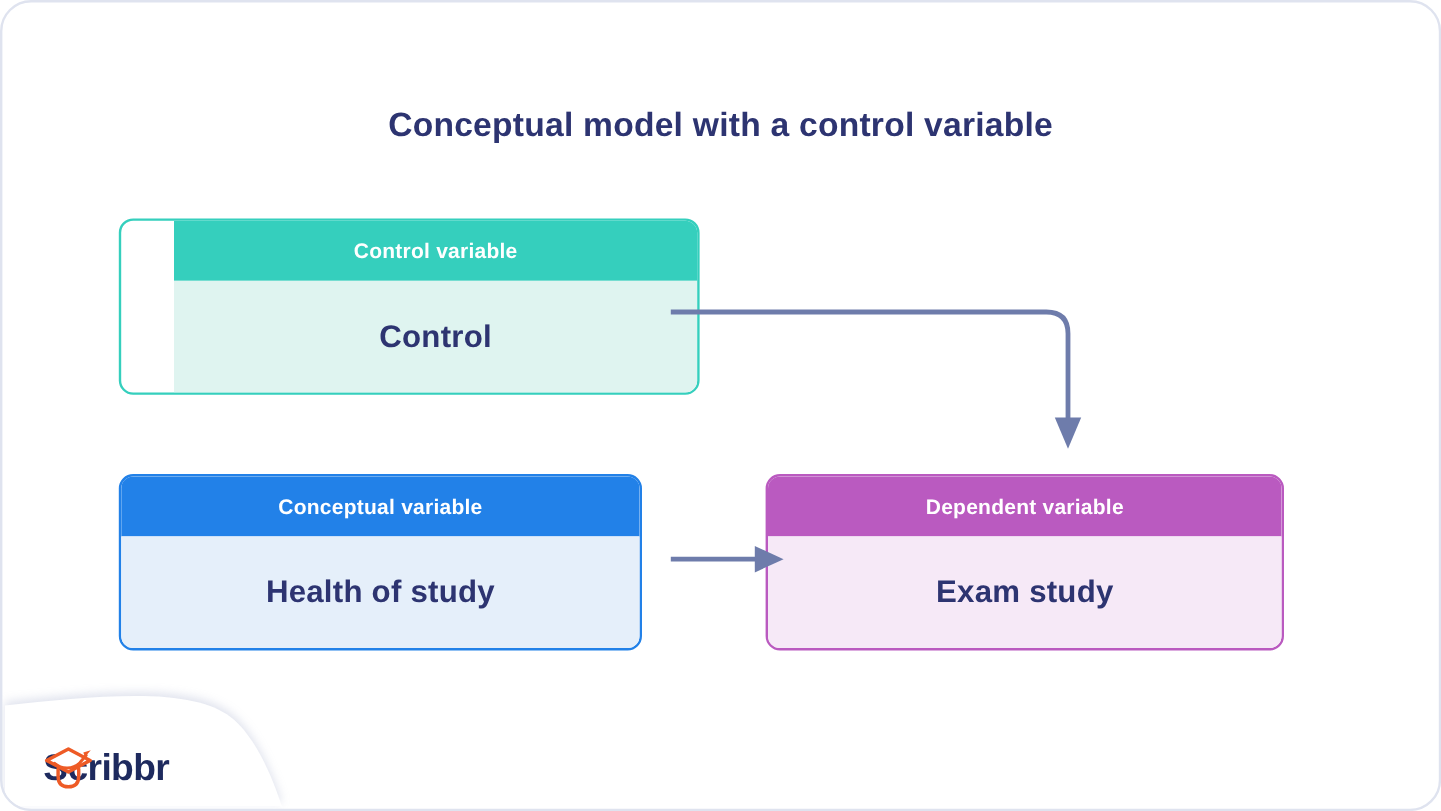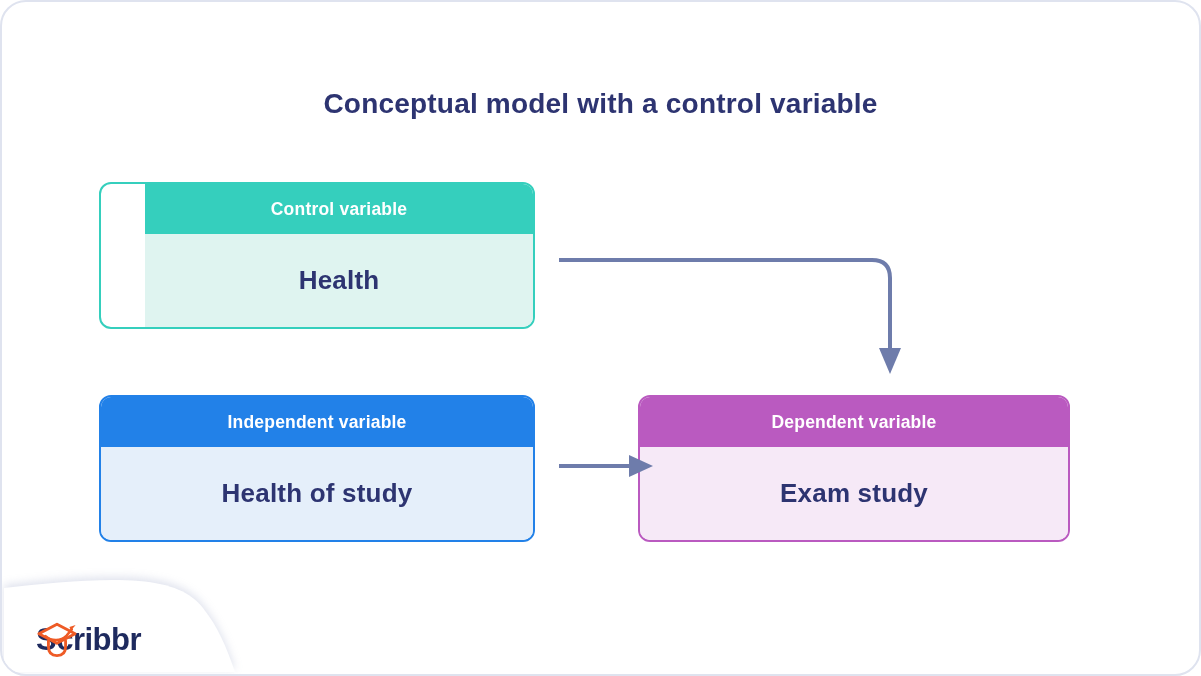--- a/index.html
+++ b/index.html
@@ -35,21 +35,21 @@
   .box-header{
     height:50px;
     display:flex;align-items:center;justify-content:center;
     color:#ffffff;font-weight:700;font-size:17.5px;letter-spacing:0.2px;
   }
   .box-body{
     height:calc(100% - 50px);
     display:flex;align-items:center;justify-content:center;
     font-weight:700;font-size:26px;color:#2d3471;letter-spacing:0.2px;
   }
-  .box--control{left:97px;top:180px;width:436px;height:147px;border-color:#35cfbd;padding-left:44px;}
+  .box--control{left:97px;top:180px;width:484px;height:147px;border-color:#35cfbd;padding-left:44px;}
   .box--control .box-header{background:#35cfbd;}
   .box--control .box-body{background:#dff4f0;}
   .box--independent{left:97px;top:393px;width:436px;height:147px;border-color:#2281e8;}
   .box--independent .box-header{background:#2281e8;}
   .box--independent .box-body{background:#e5effa;}
   .box--dependent{left:636px;top:393px;width:432px;height:147px;border-color:#ba5ac0;}
   .box--dependent .box-header{background:#ba5ac0;}
   .box--dependent .box-body{background:#f6e9f7;}
   .arrows{
     position:absolute;inset:0;width:1201px;height:676px;
@@ -72,27 +72,27 @@
 
 <div class="card">
 
   <h1 class="title">Conceptual model with a control variable</h1>
 
   <div class="box box--control">
     <div class="box-header">
       <span>Control variable</span>
     </div>
     <div class="box-body">
-      <span>Health</span>
+      <span>Control</span>
     </div>
   </div>
 
   <div class="box box--independent">
     <div class="box-header">
-      <span>Independent variable</span>
+      <span>Conceptual variable</span>
     </div>
     <div class="box-body">
       <span>Health of study</span>
     </div>
   </div>
 
   <div class="box box--dependent">
     <div class="box-header">
       <span>Dependent variable</span>
     </div>

